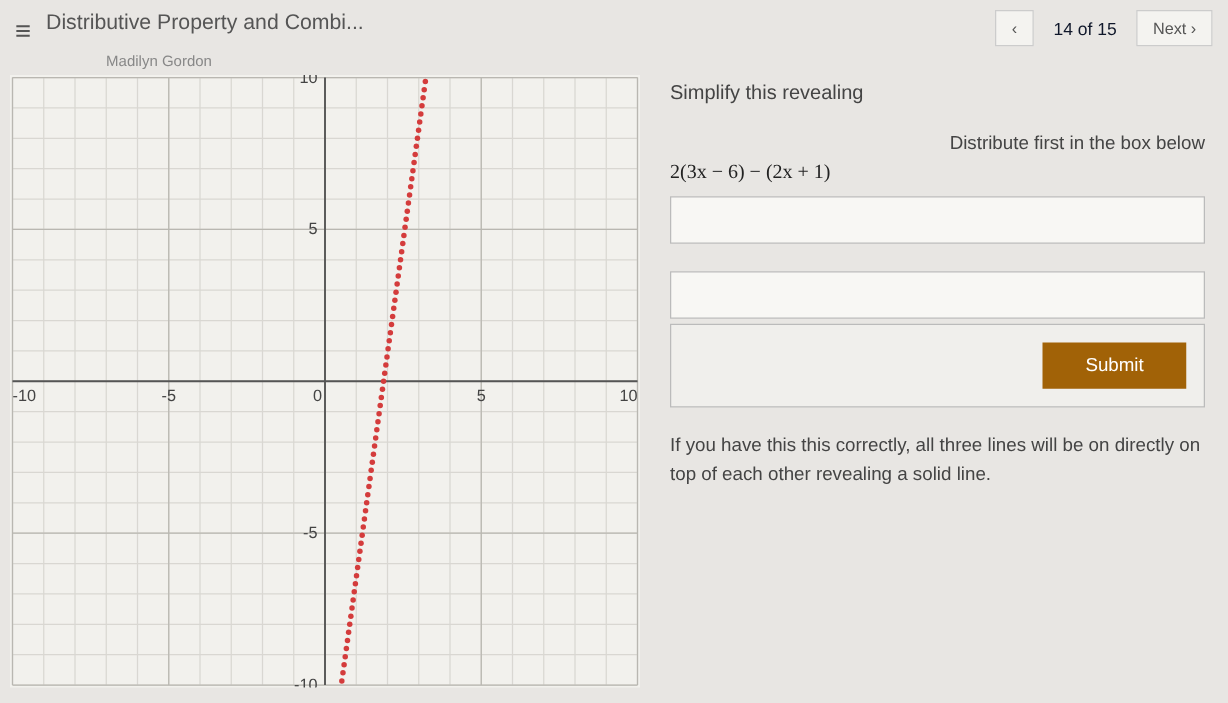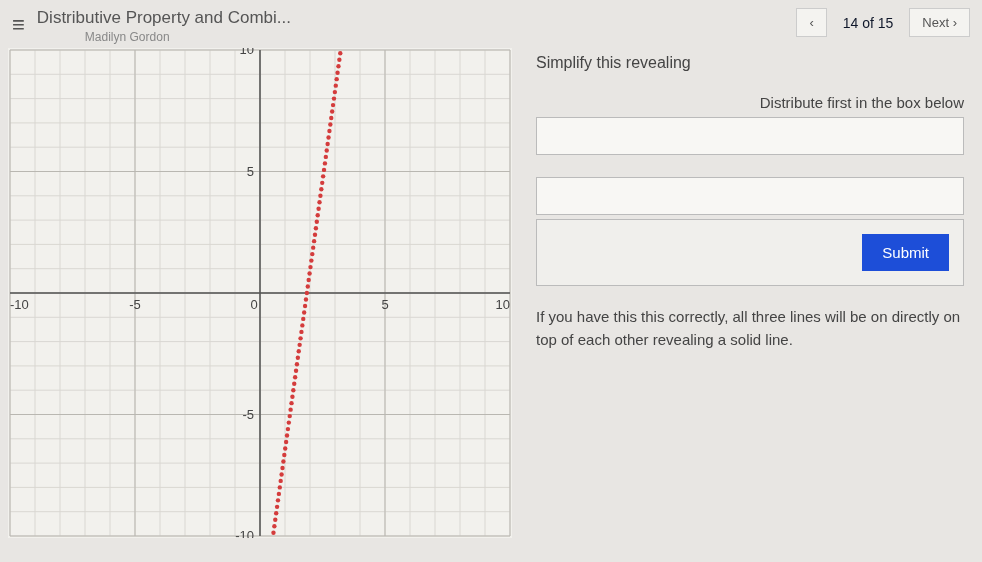--- a/index.html
+++ b/index.html
@@ -25,21 +25,21 @@
     }
     .title-block { flex: 1; }
     .title {
       font-size: 17px;
       color: #555;
       font-weight: 400;
     }
     .subtitle {
       font-size: 12px;
       color: #888;
-      margin-top: 2px;
+      margin-top: 14px;
       padding-left: 48px;
     }
     .nav-controls {
       display: flex;
       align-items: center;
       gap: 10px;
     }
     .btn {
       border: 1px solid #ccc;
       background: #f4f3f0;
@@ -105,24 +105,24 @@
     }
     .submit-row {
       border: 1px solid #bbb;
       background: #f0efec;
       padding: 14px;
       display: flex;
       justify-content: flex-end;
       margin-bottom: 20px;
     }
     .submit-btn {
-      background: #1d4ed8;
+      background: #a16207;
       color: #fff;
       border: none;
-      padding: 10px 20px;
+      padding: 10px 34px;
       font-size: 15px;
       cursor: pointer;
     }
     .hint-text {
       font-size: 15px;
       color: #444;
       line-height: 1.5;
     }
     .answer-input-2 {
       width: 100%;
@@ -314,20 +314,21 @@
           <circle cx="338.59722222222223" cy="-40.12000000000002" r="2.2" fill="#d43c3c"></circle>
           <circle cx="339.5" cy="-46.6" r="2.2" fill="#d43c3c"></circle>
         </g>
       </svg>
   </div>
 
   <div class="right-panel">
     <div class="prompt-heading">Simplify this revealing</div>
 
     <div class="instruction">Distribute first in the box below</div>
+    <div class="math-expression">2(3x − 6) − (2x + 1)</div>
     <input class="answer-input" type="text" style="">
 
     <input class="answer-input-2" type="text" style="">
 
     <div class="submit-row">
       <button class="submit-btn">Submit</button>
     </div>
 
     <div class="hint-text">If you have this this correctly, all three lines will be on directly on top of each other revealing a solid line.</div>
   </div>

